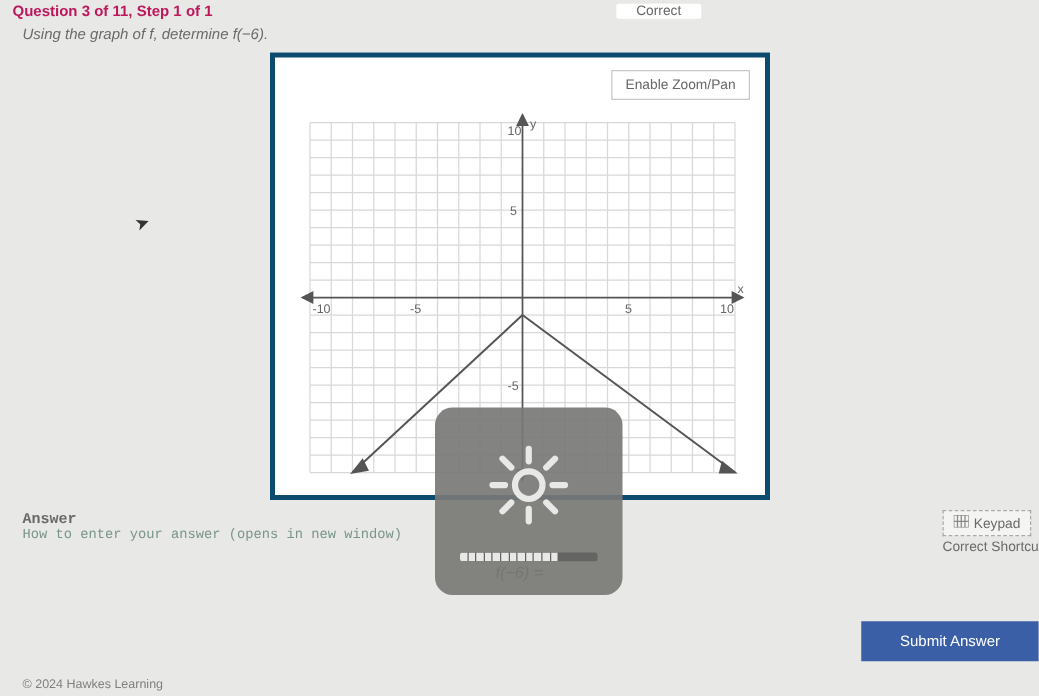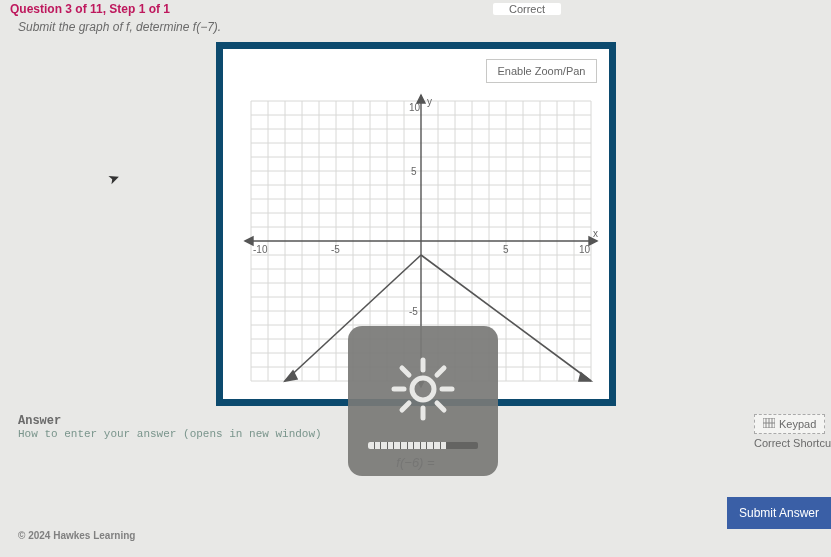--- a/index.html
+++ b/index.html
@@ -31,21 +31,21 @@
     padding: 4px 10px 8px 18px;
     font-size: 12px;
     color: #6a6a6a;
     font-style: italic;
   }
   .prompt .fn { font-style: italic; }
   .graph-wrap {
     width: 400px;
     margin: 0 auto;
     background: #fff;
-    border: 7px solid #0c4a6e;
+    border: 4px solid #0c4a6e;
     padding: 8px;
     position: relative;
   }
   .zoom-btn {
     position: absolute;
     top: 10px; right: 12px;
     background: #fff;
     border: 1px solid #c8c8c6;
     padding: 5px 10px;
     font-size: 11px;
@@ -91,31 +91,30 @@
     color: #555;
     font-style: italic;
   }
   .submit-btn {
     position: absolute;
     right: 0;
     bottom: 28px;
     background: #3a5fa6;
     color: #fff;
     border: none;
-    padding: 9px 12px;
+    padding: 9px 31px;
     font-size: 12px;
     cursor: pointer;
   }
   .copyright {
     position: absolute;
-    bottom: 16px;
+    bottom: 4px;
     left: 18px;
     font-size: 10px;
     color: #808080;
-    font-weight: bold;
   }
   
   .bright-overlay {
     position: absolute;
     left: 348px;
     top: 326px;
     width: 150px;
     height: 150px;
     background: rgba(120,120,118,0.92);
     border-radius: 14px;
@@ -155,21 +154,21 @@
 </style>
 </head>
 <body>
 
 <div class="header">
   <div class="qtitle">Question 3 of 11, Step 1 of 1</div>
   <div class="correct-pill">Correct</div>
 </div>
 
 <div class="prompt">
-  <span>Submit the graph of </span><span class="fn">f</span><span>, determine </span><span class="fn">f(−7)</span><span>.</span>
+  <span>Using the graph of </span><span class="fn">f</span><span>, determine </span><span class="fn">f(−6)</span><span>.</span>
 </div>
 
 <div class="graph-wrap">
   <button class="zoom-btn">Enable Zoom/Pan</button>
   <div class="grid">
     <svg width="380" height="300" viewBox="0 0 380 300">
 
       <g stroke="#d8d8d6" stroke-width="1">
 
         <g>

